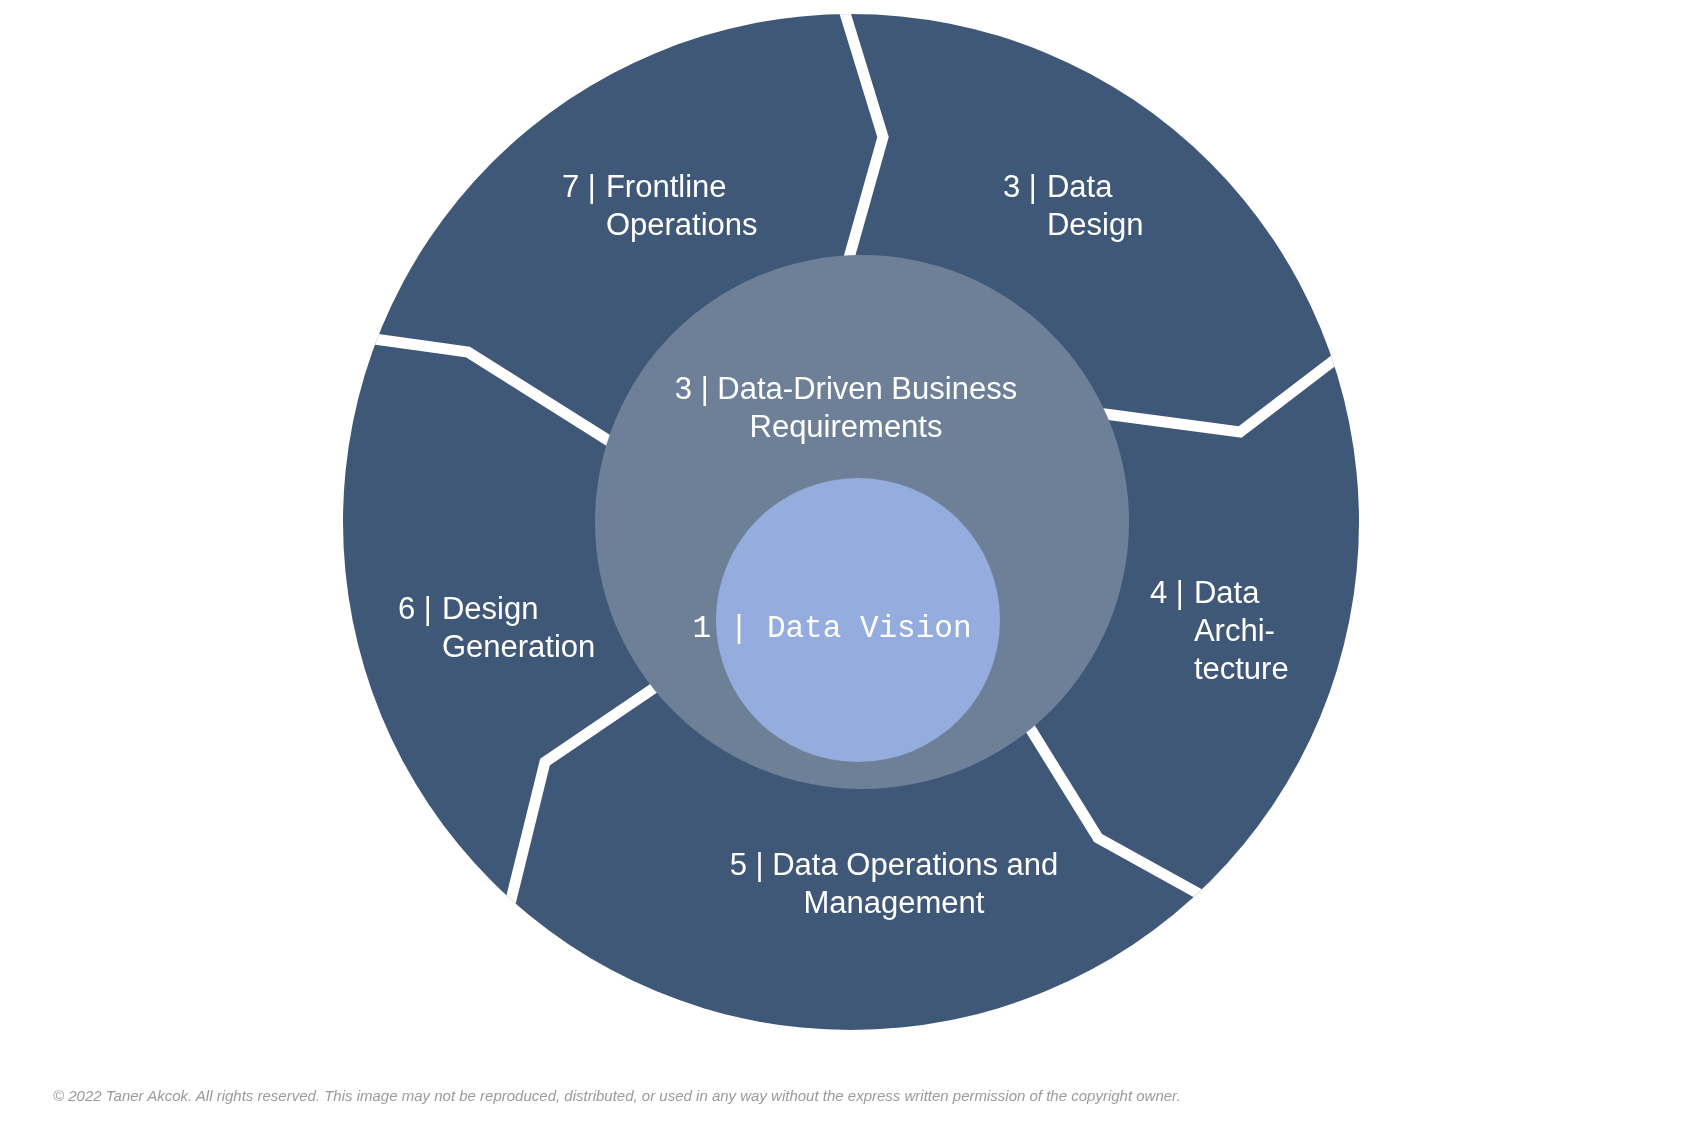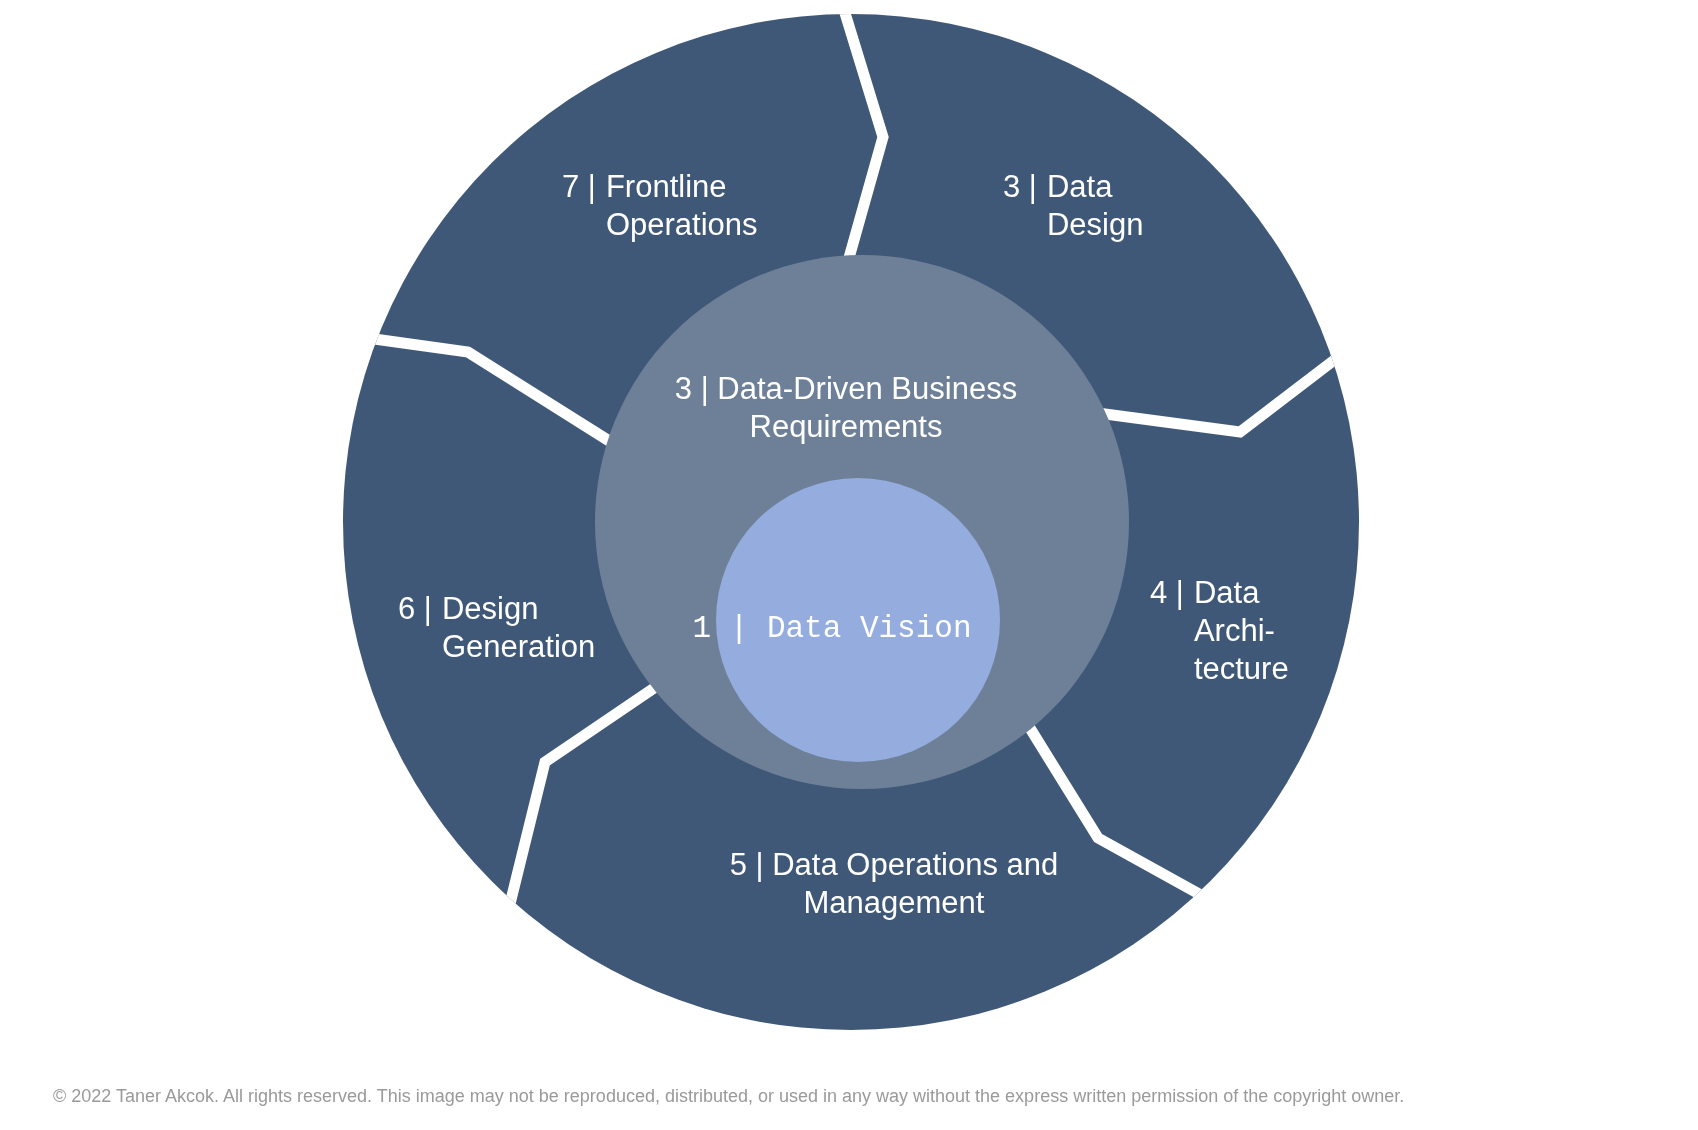--- a/index.html
+++ b/index.html
@@ -41,24 +41,25 @@
     white-space: pre-line;
     color: #ffffff;
     font-size: 31px;
     line-height: 38px;
     font-weight: 400;
   }
   .copyright {
     position: absolute;
     left: 53px;
     top: 1083px;
-    font-size: 18px;
+    font-size: 15px;
     line-height: 26px;
     color: #9a9a9a;
     white-space: nowrap;
+    font-style: italic;
   }
 </style>
 </head>
 <body>
 
 <div class="canvas">
 
   <svg class="diagram-svg" width="1698" height="1130" viewBox="0 0 1698 1130">
     <defs>
       <clipPath id="outerClip">

